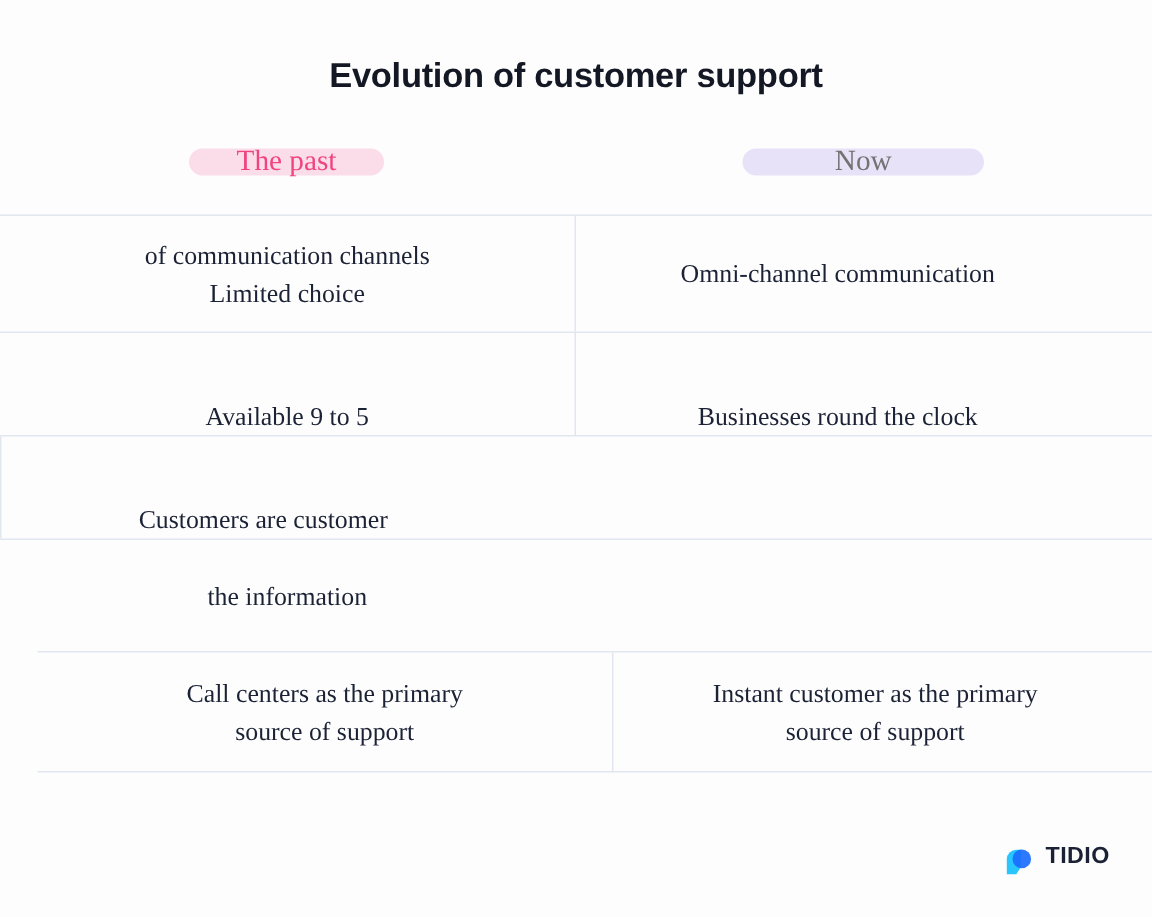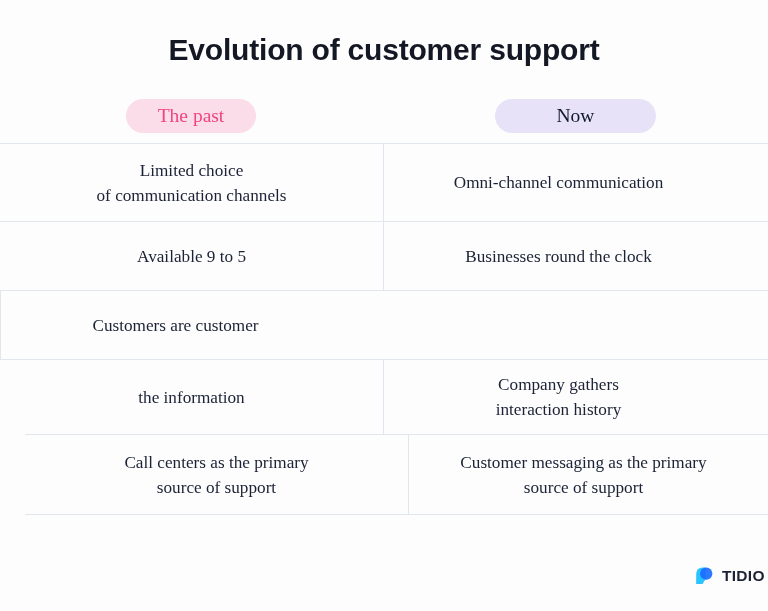--- a/index.html
+++ b/index.html
@@ -17,58 +17,58 @@
   }
 
   
   .page-title {
     position: absolute;
     top: 33px;
     left: 0;
     width: 768px;
     text-align: center;
     font-family: "Liberation Sans", sans-serif;
-    font-size: 30px;
+    font-size: 23px;
     font-weight: bold;
     letter-spacing: -0.2px;
     color: #141824;
     line-height: 34px;
   }
 
   
   .pill-row {
     position: absolute;
     top: 99px;
     left: 0;
     width: 768px;
     height: 34px;
   }
   .pill {
     position: absolute;
-    height: 34px;
+    height: 18px;
     border-radius: 17px;
     display: flex;
     align-items: center;
     justify-content: center;
     font-family: "Liberation Serif", serif;
     font-size: 19.5px;
     line-height: 1;
     box-sizing: border-box;
   }
   .pill-past {
     left: 126px;
     width: 130px;
     background: #fbdce9;
     color: #f0447f;
   }
   .pill-now {
     left: 495px;
     width: 161px;
     background: #e7e2f8;
-    color: #0f172a;
+    color: #737373;
   }
 
   
   .compare-table {
     position: absolute;
     top: 143px;
     left: 0;
     width: 768px;
     border-collapse: collapse;
     table-layout: fixed;
@@ -96,34 +96,33 @@
     box-sizing: border-box;
   }
   .cell-past {
     width: 383px;
   }
   .cell-now {
     width: 350px;
     border-left: 1px solid #e2e6ef;
   }
   .row-tall  .cell { height: 77px; }
-  .row-short .cell { height: 68px; }
+  .row-short .cell { height: 68px; align-items: flex-end; }
   .row-tall2 .cell { height: 74px; }
   .row-tall3 .cell { height: 79px; }
   .cell-text { display: block; }
 
   
   .tidio-logo {
     position: absolute;
-    left: 693px;
+    left: 668px;
     top: 563px;
     width: 74px;
     height: 25px;
     display: flex;
-    align-items: center;
     gap: 6px;
   }
   .tidio-mark {
     width: 23px;
     height: 23px;
     flex: 0 0 auto;
     position: relative;
   }
   .tidio-word {
     font-family: "Liberation Sans", sans-serif;
@@ -146,22 +145,22 @@
   <div class="pill pill-now">
     <span>Now</span>
   </div>
 </div>
 
 <div class="compare-table">
 
   <div class="row row-tall">
     <div class="cell cell-past">
       <div>
+        <span class="cell-text">of communication channels</span>
         <span class="cell-text">Limited choice</span>
-        <span class="cell-text">of communication channels</span>
       </div>
     </div>
     <div class="cell cell-now">
       <div>
         <span class="cell-text">Omni-channel communication</span>
       </div>
     </div>
   </div>
 
   <div class="row row-short">
@@ -182,40 +181,34 @@
       <div>
         <span class="cell-text">Customers are customer</span>
       </div>
     </div>
   </div>
 
   <div class="row row-tall2">
     <div class="cell cell-past">
       <div>
         <span class="cell-text">the information</span>
-      </div>
-    </div>
-    <div class="cell cell-now">
-      <div>
-        <span class="cell-text">Company gathers</span>
-        <span class="cell-text">interaction history</span>
       </div>
     </div>
   </div>
 
   <div class="row row-tall3">
     <div class="cell cell-past">
       <div>
         <span class="cell-text">Call centers as the primary</span>
         <span class="cell-text">source of support</span>
       </div>
     </div>
     <div class="cell cell-now">
       <div>
-        <span class="cell-text">Customer messaging as the primary</span>
+        <span class="cell-text">Instant customer as the primary</span>
         <span class="cell-text">source of support</span>
       </div>
     </div>
   </div>
 
 </div>
 
 <div class="tidio-logo">
   <span class="tidio-mark">
     <svg width="23" height="23" viewBox="0 0 23 23" xmlns="http://www.w3.org/2000/svg">

